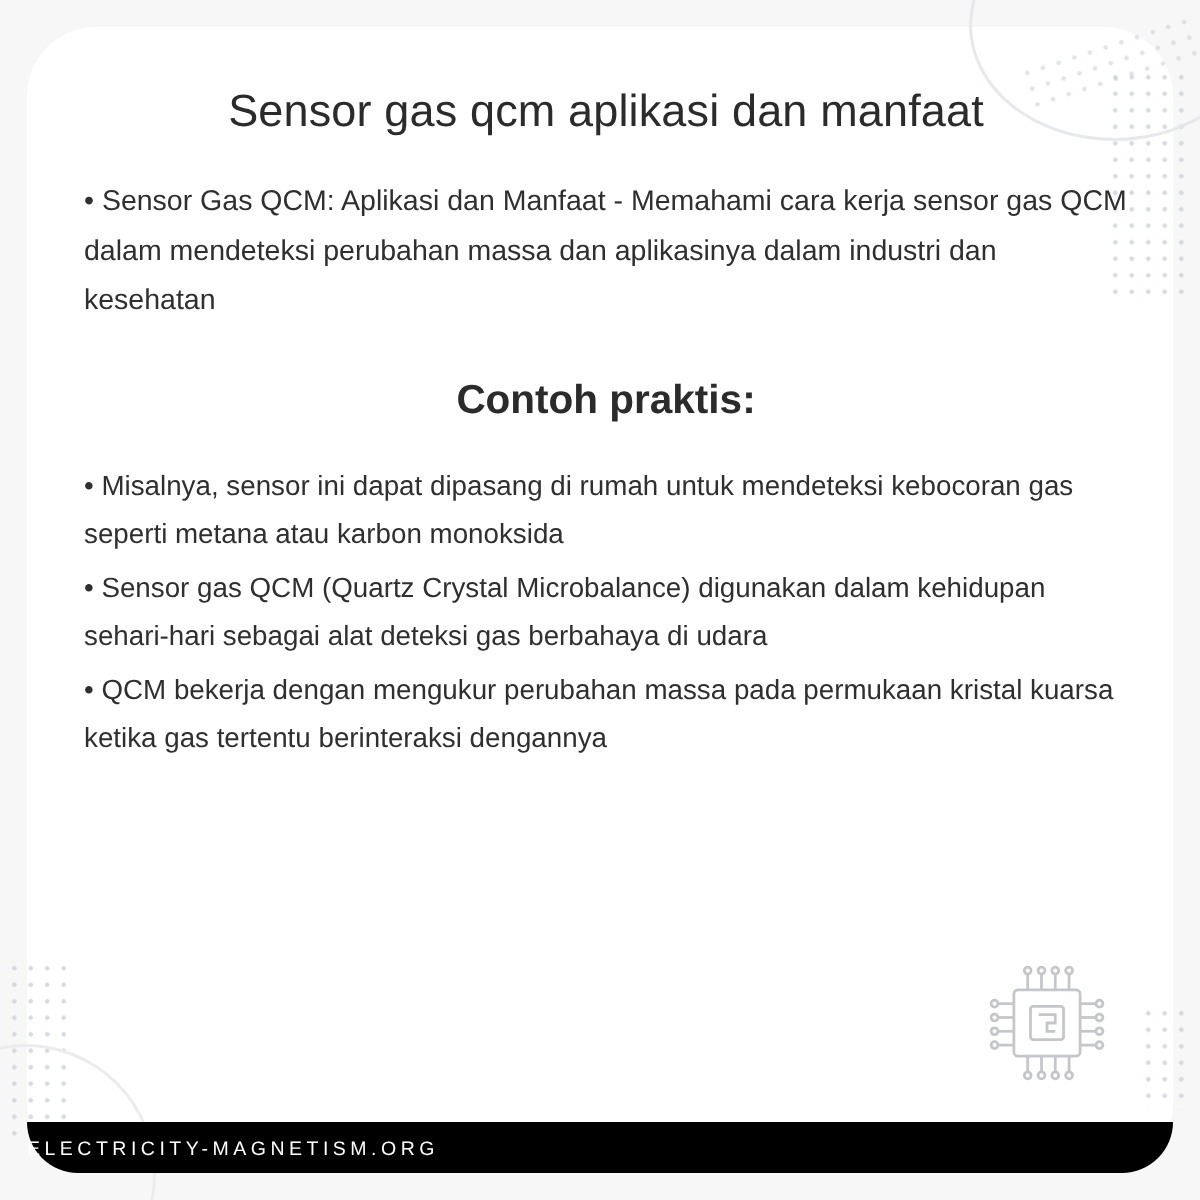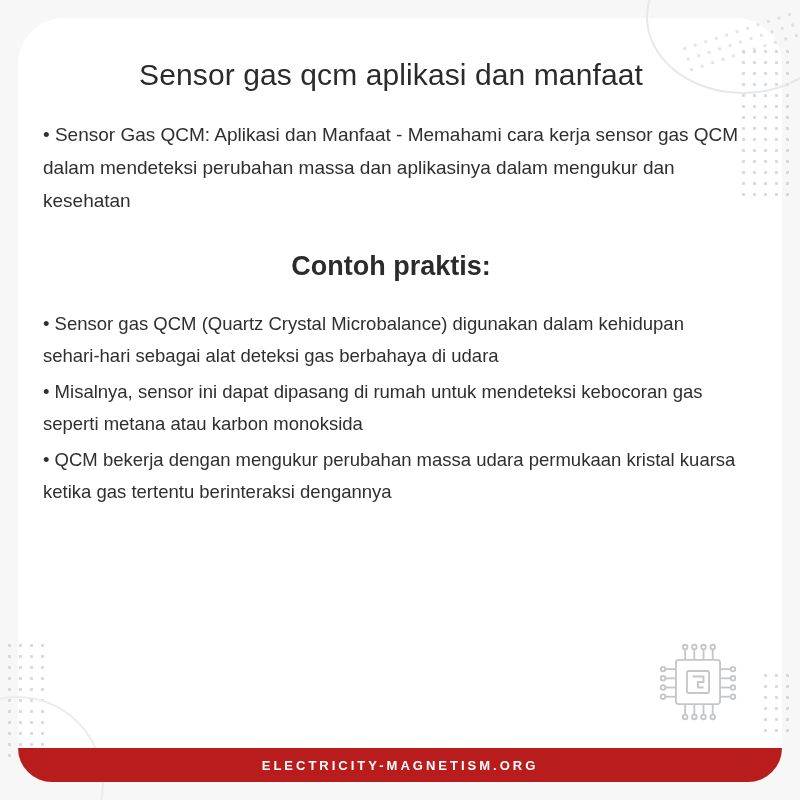--- a/index.html
+++ b/index.html
@@ -84,21 +84,21 @@
     bottom: -70px;
     width: 170px;
     height: 170px;
     border: 2px solid #ececee;
     border-radius: 50%;
   }
 
   
   .content {
     position: absolute;
-    left: 9px;
+    left: 22px;
     top: 18px;
     width: 764px;
     height: 764px;
     box-sizing: border-box;
     padding: 22px 30px 16px 30px;
   }
   h1.title {
     margin: 18px 0 0 0;
     text-align: center;
     font-size: 30px;
@@ -130,27 +130,26 @@
     margin: 0 0 4px 0;
   }
 
   
   .footer {
     position: absolute;
     left: 18px;
     right: 18px;
     bottom: 18px;
     height: 34px;
-    background: #b91c1c;
+    background: #000000;
     border-bottom-left-radius: 46px;
     border-bottom-right-radius: 46px;
     display: flex;
     align-items: center;
-    justify-content: center;
-    font-weight: bold;
+    justify-content: flex-start;
   }
   .footer-text {
     color: #ffffff;
     font-size: 13px;
     letter-spacing: 3px;
   }
 
   
   .chip-icon {
     position: absolute;
@@ -177,28 +176,28 @@
   <div class="dots dots-tr2"></div>
   <div class="dots dots-bl"></div>
   <div class="dots dots-br"></div>
   <div class="corner-arc"></div>
   <div class="corner-arc2"></div>
 
   <div class="content">
 
     <h1 class="title">Sensor gas qcm aplikasi dan manfaat</h1>
 
-    <p class="intro">• Sensor Gas QCM: Aplikasi dan Manfaat - Memahami cara kerja sensor gas QCM dalam mendeteksi perubahan massa dan aplikasinya dalam mengukur dan kesehatan</p>
+    <p class="intro">• Sensor Gas QCM: Aplikasi dan Manfaat - Memahami cara kerja sensor gas QCM dalam mendeteksi perubahan massa dan aplikasinya dalam industri dan kesehatan</p>
 
     <h2 class="subtitle">Contoh praktis:</h2>
 
     <div class="bullets">
+      <p class="bullet">• Misalnya, sensor ini dapat dipasang di rumah untuk mendeteksi kebocoran gas seperti metana atau karbon monoksida</p>
       <p class="bullet">• Sensor gas QCM (Quartz Crystal Microbalance) digunakan dalam kehidupan sehari-hari sebagai alat deteksi gas berbahaya di udara</p>
-      <p class="bullet">• Misalnya, sensor ini dapat dipasang di rumah untuk mendeteksi kebocoran gas seperti metana atau karbon monoksida</p>
-      <p class="bullet">• QCM bekerja dengan mengukur perubahan massa udara permukaan kristal kuarsa ketika gas tertentu berinteraksi dengannya</p>
+      <p class="bullet">• QCM bekerja dengan mengukur perubahan massa pada permukaan kristal kuarsa ketika gas tertentu berinteraksi dengannya</p>
     </div>
 
   </div>
 
   <div class="chip-icon">
     <svg viewBox="0 0 100 100" fill="none" stroke="#8b8f96" stroke-width="2">
       <rect x="26" y="26" width="48" height="48" rx="3"></rect>
       <rect x="38" y="38" width="24" height="24" rx="2"></rect>
       <path d="M44 44 h12 v6 h-6 v6 h6"></path>
       <line x1="36" y1="26" x2="36" y2="14"></line>

